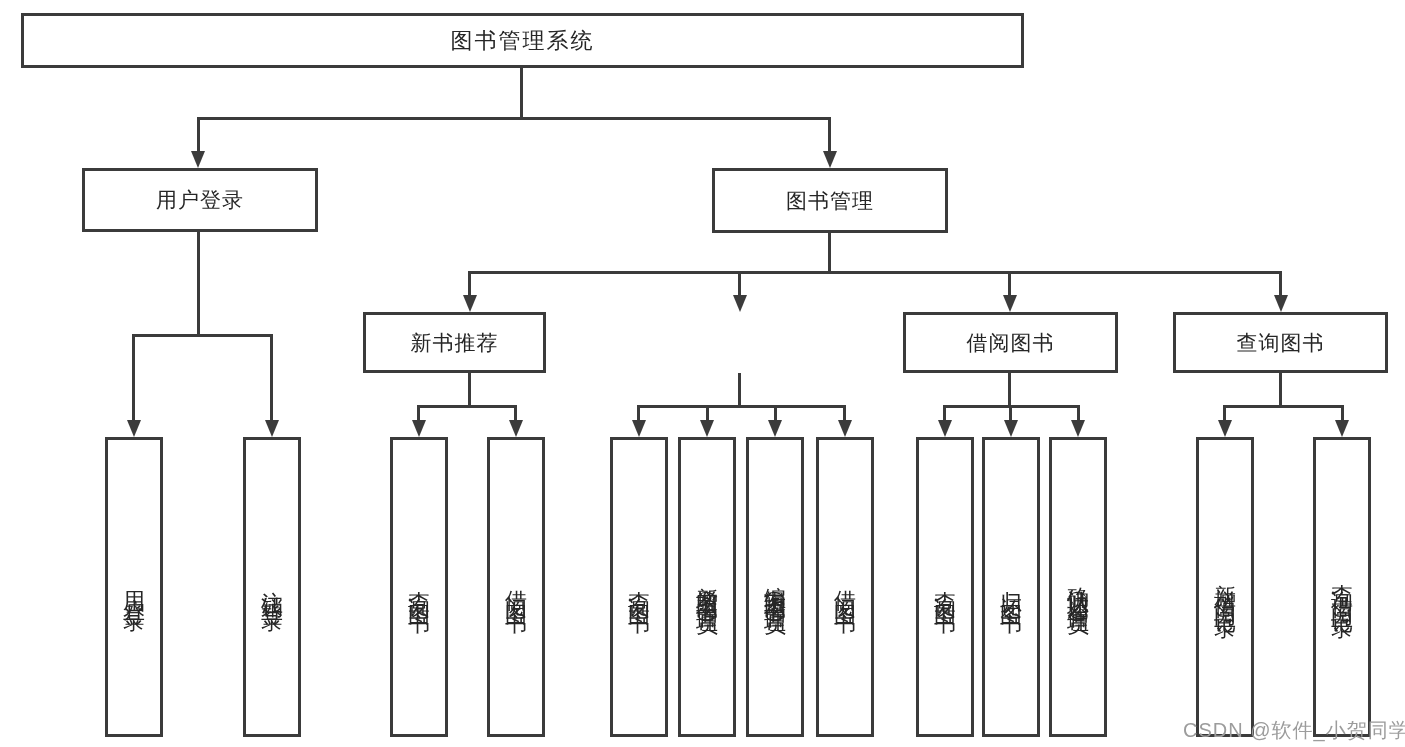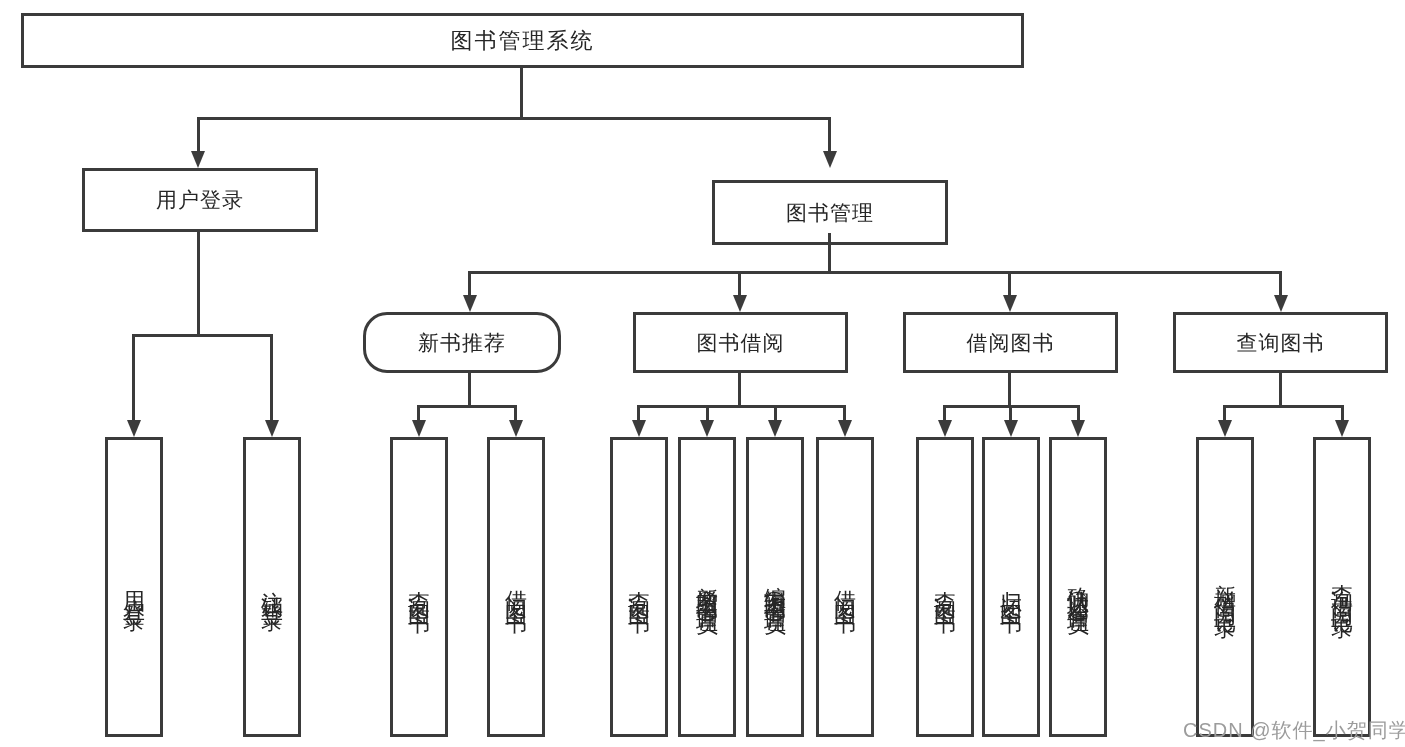--- a/index.html
+++ b/index.html
@@ -69,21 +69,21 @@
   <div class="ln" style="left:520px;top:68px;width:3px;height:52px;"></div>
   <div class="ln" style="left:197px;top:117px;width:634px;height:3px;"></div>
   <div class="ln" style="left:197px;top:117px;width:3px;height:36px;"></div>
   <div class="arr" style="left:191px;top:151px;"></div>
   <div class="ln" style="left:828px;top:117px;width:3px;height:36px;"></div>
   <div class="arr" style="left:823px;top:151px;"></div>
 
   <div class="box" style="left:82px;top:168px;width:236px;height:64px;">
     <span class="hlabel">用户登录</span>
   </div>
-  <div class="box" style="left:712px;top:180px;width:236px;height:65px;">
+  <div class="box" style="left:712px;top:168px;width:236px;height:65px;">
     <span class="hlabel">图书管理</span>
   </div>
 
   <div class="ln" style="left:197px;top:232px;width:3px;height:105px;"></div>
   <div class="ln" style="left:132px;top:334px;width:141px;height:3px;"></div>
   <div class="ln" style="left:132px;top:334px;width:3px;height:88px;"></div>
   <div class="arr" style="left:127px;top:420px;"></div>
   <div class="ln" style="left:270px;top:334px;width:3px;height:88px;"></div>
   <div class="arr" style="left:265px;top:420px;"></div>
 
@@ -91,25 +91,22 @@
   <div class="ln" style="left:468px;top:271px;width:814px;height:3px;"></div>
   <div class="ln" style="left:468px;top:271px;width:3px;height:26px;"></div>
   <div class="arr" style="left:463px;top:295px;"></div>
   <div class="ln" style="left:738px;top:271px;width:3px;height:26px;"></div>
   <div class="arr" style="left:733px;top:295px;"></div>
   <div class="ln" style="left:1008px;top:271px;width:3px;height:26px;"></div>
   <div class="arr" style="left:1003px;top:295px;"></div>
   <div class="ln" style="left:1279px;top:271px;width:3px;height:26px;"></div>
   <div class="arr" style="left:1274px;top:295px;"></div>
 
-  <div class="box" style="left:363px;top:312px;width:198px;height:61px;border-radius:24px;">
+  <div class="box" style="left:363px;top:312px;width:183px;height:61px;">
     <span class="hlabel">新书推荐</span>
-  </div>
-  <div class="box" style="left:633px;top:312px;width:215px;height:61px;">
-    <span class="hlabel">图书借阅</span>
   </div>
   <div class="box" style="left:903px;top:312px;width:215px;height:61px;">
     <span class="hlabel">借阅图书</span>
   </div>
   <div class="box" style="left:1173px;top:312px;width:215px;height:61px;">
     <span class="hlabel">查询图书</span>
   </div>
 
   <div class="ln" style="left:468px;top:373px;width:3px;height:35px;"></div>
   <div class="ln" style="left:738px;top:373px;width:3px;height:35px;"></div>

